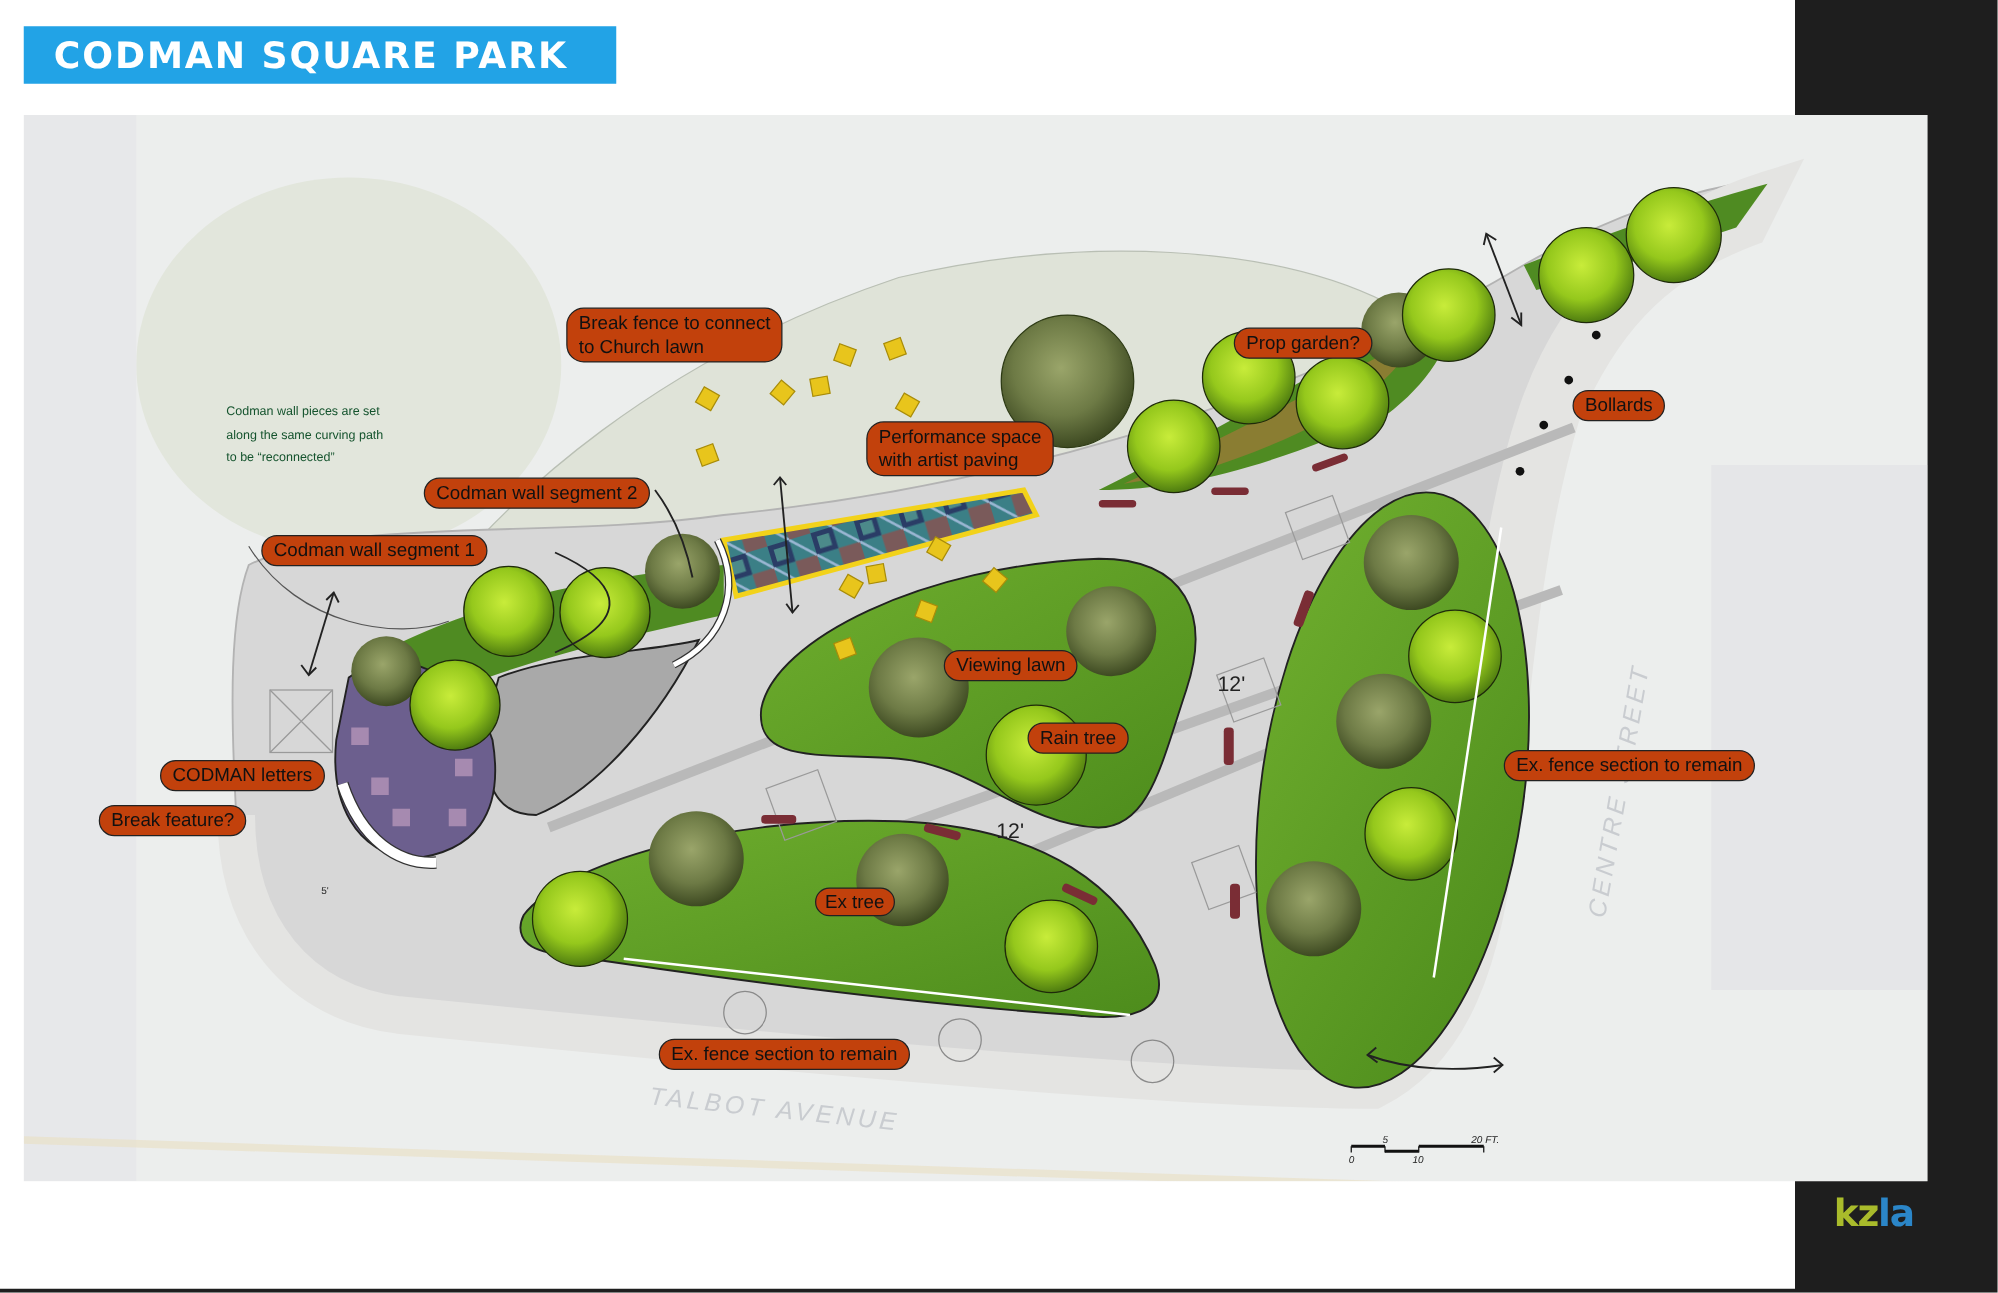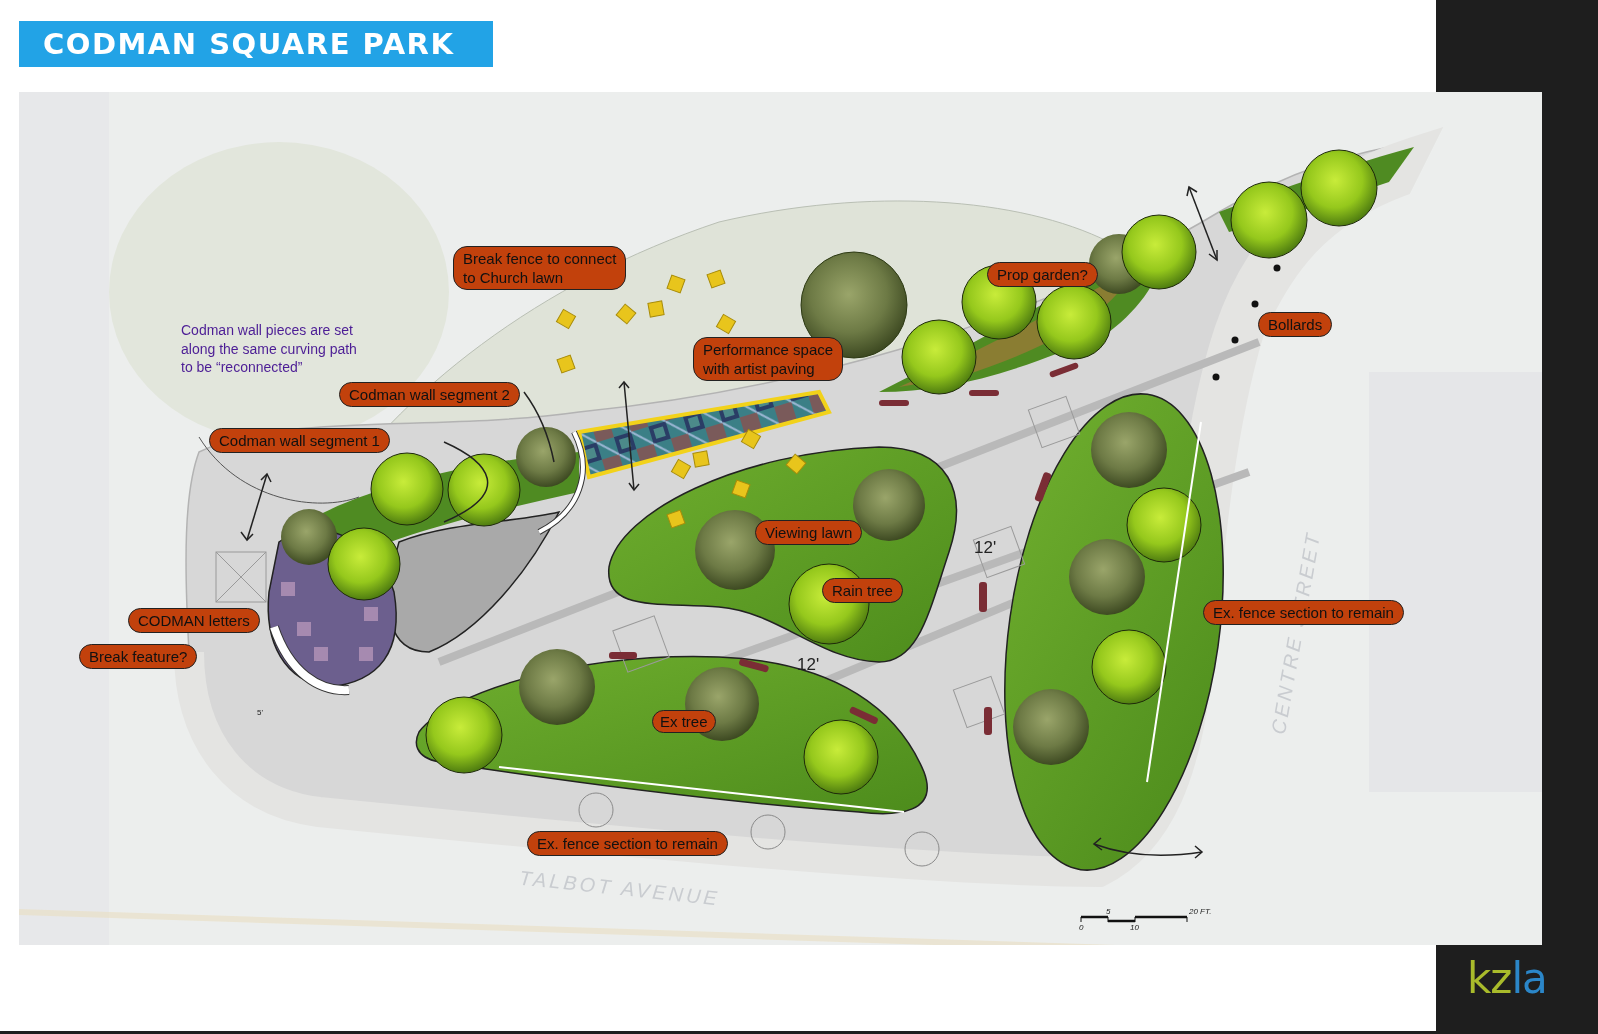--- a/index.html
+++ b/index.html
@@ -25,24 +25,24 @@
     position: absolute; left: 19px; top: 92px; width: 1523px; height: 853px;
     overflow: hidden; background: #eef0ee;
   }
   .map svg { position: absolute; left: 0; top: 0; }
   .callout {
     position: absolute; background: #c2410c; border: 1.5px solid #222;
     border-radius: 14px; padding: 2px 9px; font-size: 15px; color: #111;
     line-height: 19px; white-space: nowrap;
   }
   .note {
-    position: absolute; font-size: 14px; color: #4c1d95; line-height: 18.5px;
+    position: absolute; font-size: 10px; color: #14532d; line-height: 18.5px;
   }
   .logo {
-    position: absolute; left: 1467px; top: 954px; font-size: 42px; font-weight: normal;
+    position: absolute; left: 1467px; top: 954px; font-size: 30px; font-weight: bold;
     font-family: "DejaVu Sans", sans-serif; letter-spacing: -1px;
   }
   .logo .kz { color: #a9bb2b; }
   .logo .la { color: #2b86c8; }
   .street {
     position: absolute; color: #c9ccd0; font-size: 20px; letter-spacing: 3px;
     font-style: italic;
   }
   .dim { position: absolute; font-size: 17px; color: #222; }
   .scale-label { position: absolute; font-size: 8px; color: #222; font-style: italic; }
@@ -244,21 +244,21 @@
     <div class="street" style="left:500px; top:785px; transform: rotate(6deg);">TALBOT AVENUE</div>
     <div class="street" style="left:1248px; top:640px; transform: rotate(-80deg); transform-origin: left top;">CENTRE STREET</div>
 
     <div class="dim" style="left:955px; top:446px;">12'</div>
     <div class="dim" style="left:778px; top:563px;">12'</div>
     <div class="dim" style="left:238px; top:616px; font-size:8px;">5'</div>
 
     <div class="scale-label" style="left:1060px; top:831px;">0</div>
     <div class="scale-label" style="left:1087px; top:815px;">5</div>
     <div class="scale-label" style="left:1111px; top:831px;">10</div>
-    <div class="scale-label" style="left:1158px; top:815px;margin-left:12px;">20 FT.</div>
+    <div class="scale-label" style="left:1158px; top:815px;">20 FT.</div>
 
     <div class="note" style="left:162px; top:229px;">
       <div>Codman wall pieces are set</div>
       <div>along the same curving path</div>
       <div>to be “reconnected”</div>
     </div>
 
     <div class="callout" style="left:434px; top:154px;">
       <div>Break fence to connect</div>
       <div>to Church lawn</div>

